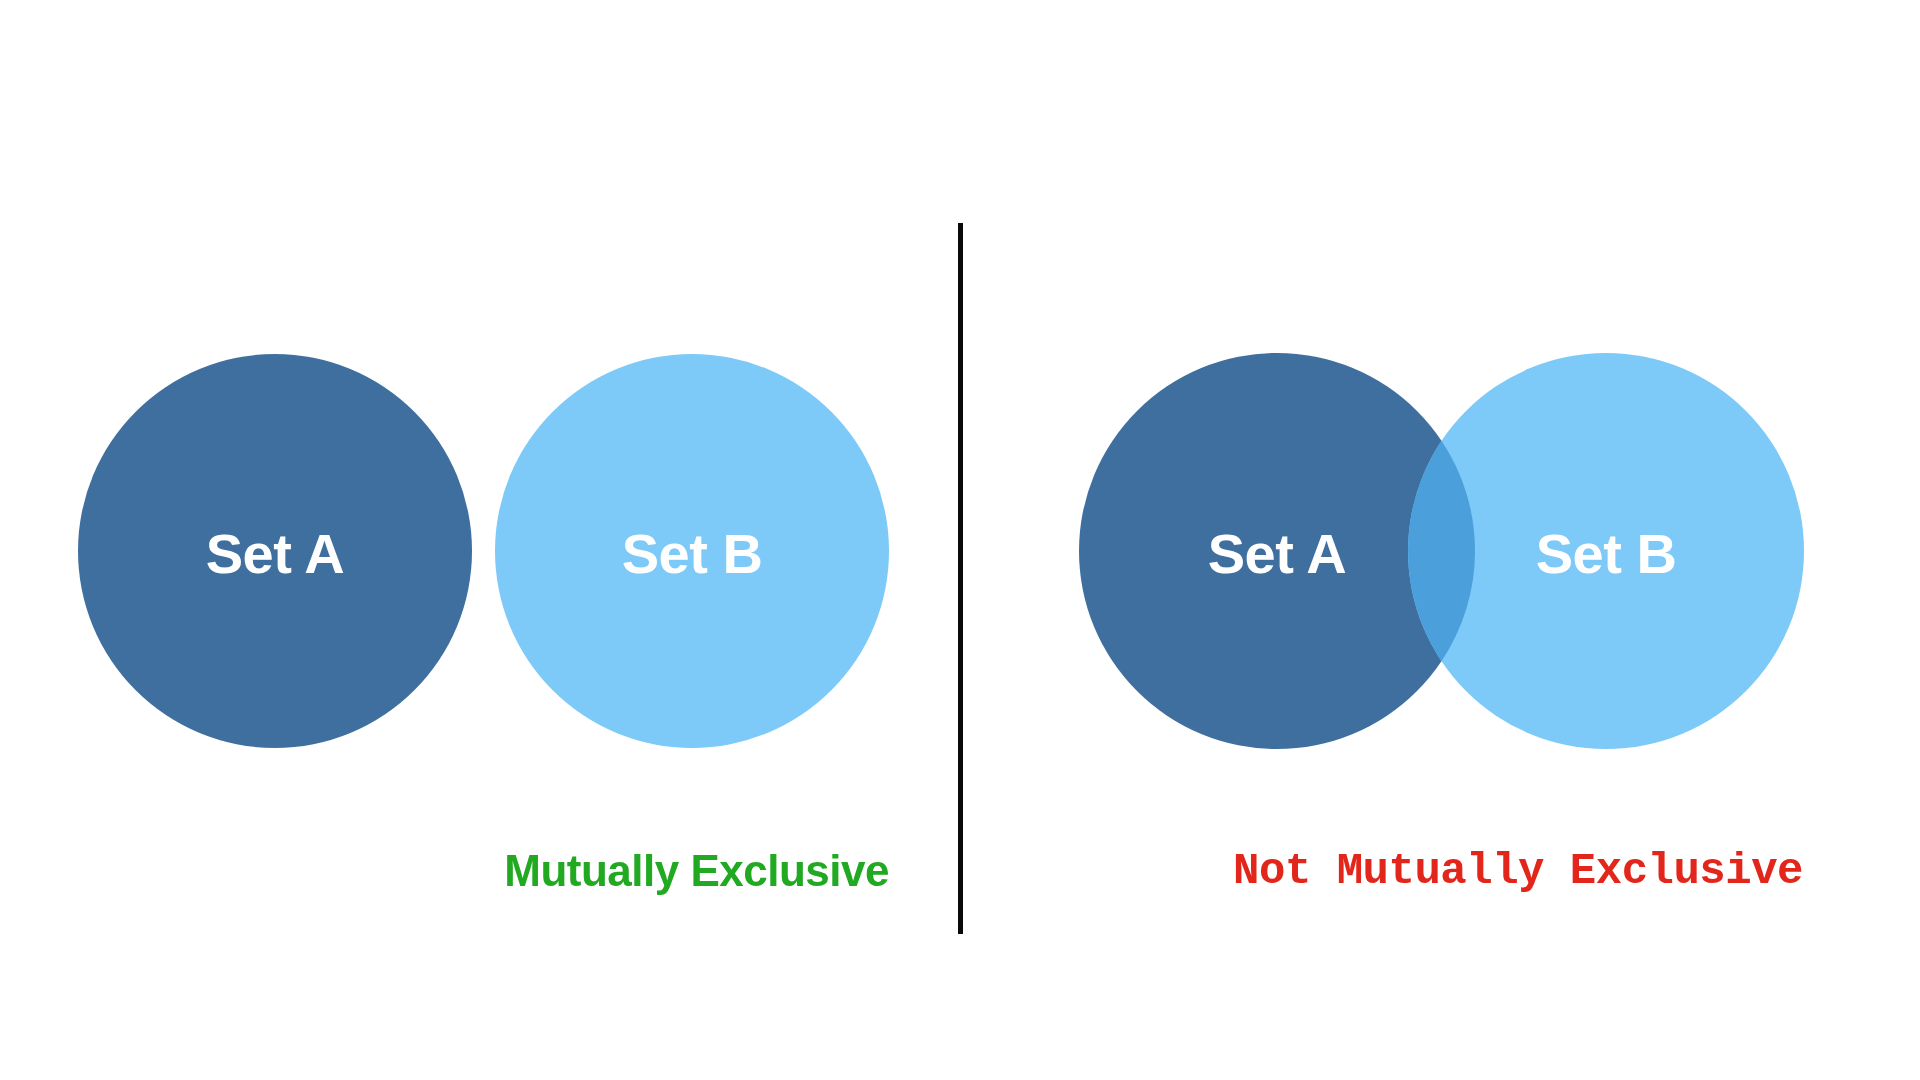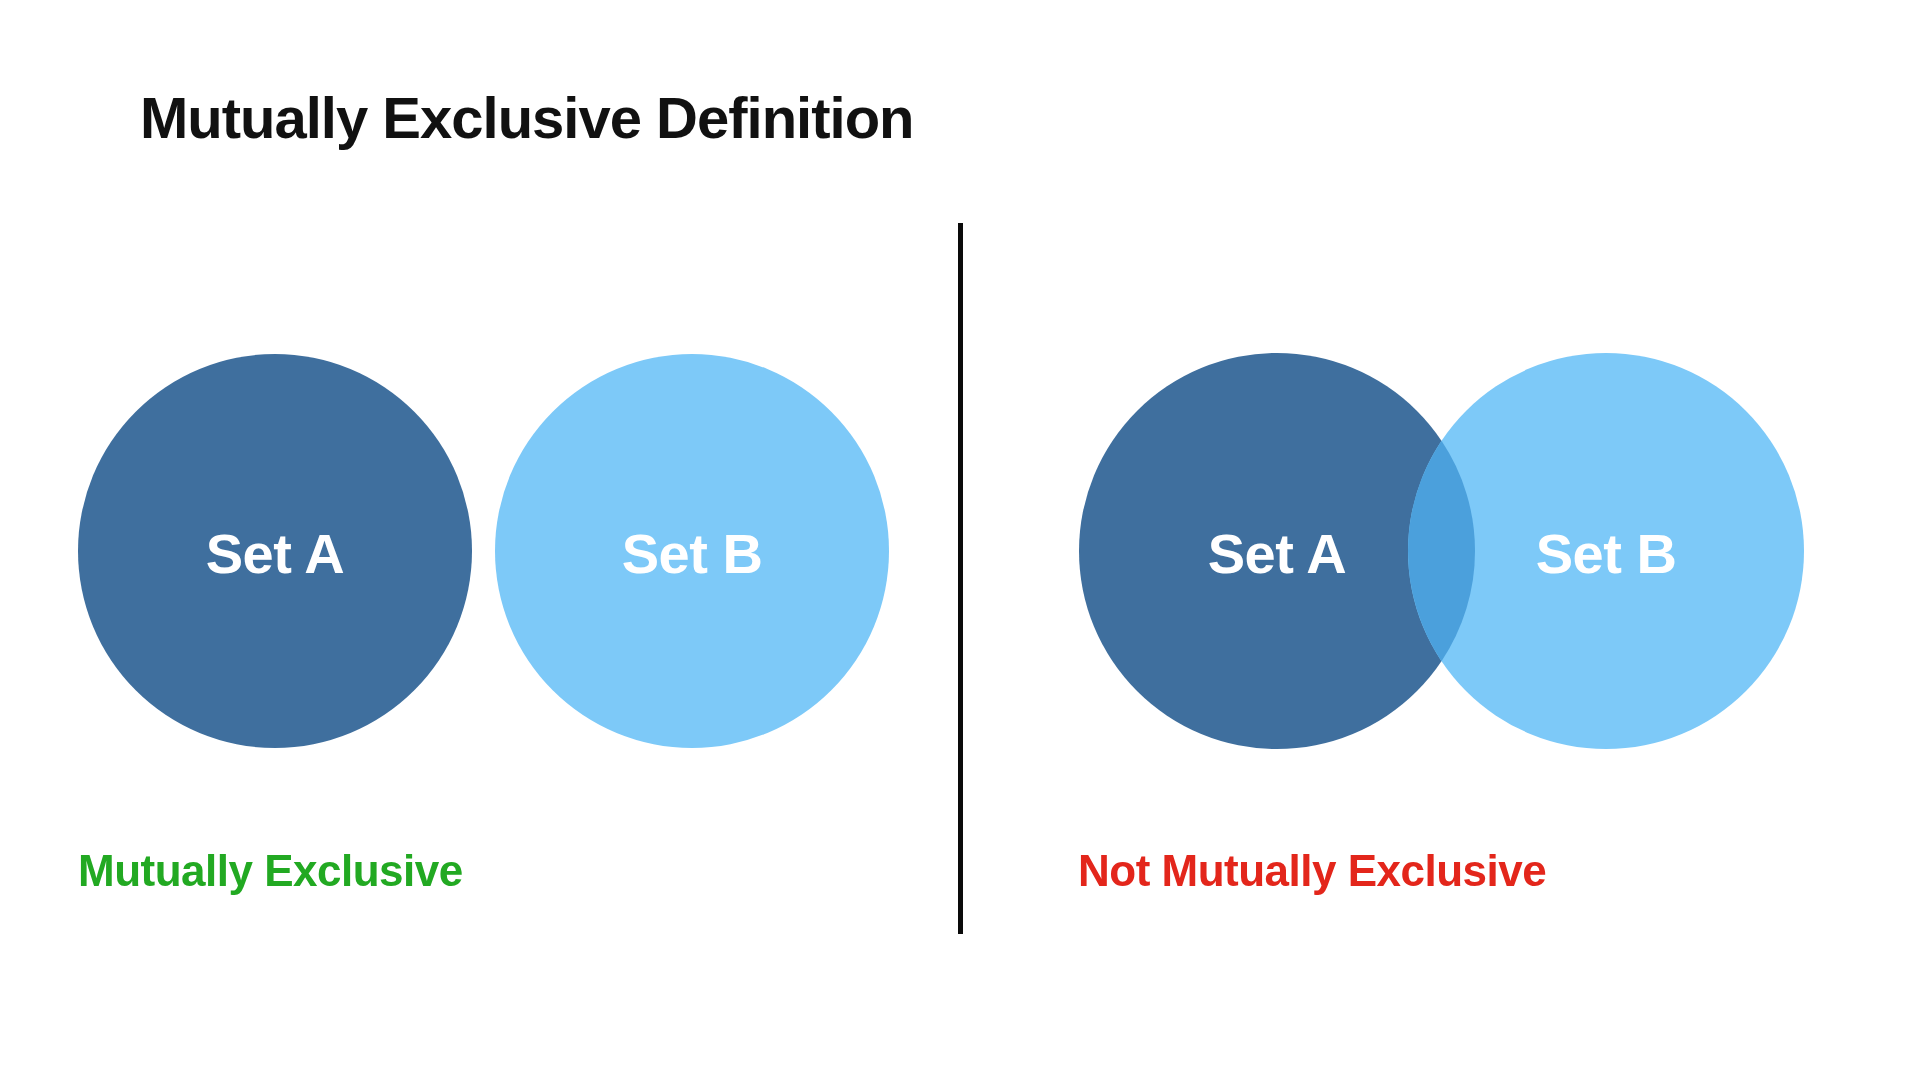--- a/index.html
+++ b/index.html
@@ -74,41 +74,41 @@
     height: 711px;
     background: var(--divider, #0a0a0a);
     z-index: 4;
   }
   .caption {
     position: absolute;
     top: 846px;
     font-size: 44px;
     font-weight: 700;
     letter-spacing: -0.5px;
-    text-align: left;
+    text-align: right;
     white-space: nowrap;
     z-index: 3;
   }
   .caption-left {
     left: 78px;
     width: 811px;
     color: var(--green, #22A922);
   }
   .caption-right {
     left: 1078px;
     width: 725px;
     color: var(--red, #E3261B);
+    font-family: Liberation Mono, monospace;
   }
 </style>
 </head>
 <body>
 
 <div class="canvas">
 
-  <h1 class="page-title">Mutually Exclusive Definition</h1>
 
   <section>
     <div class="circle dark circle-a-left"></div>
     <div class="circle light circle-b-left"></div>
     <span class="set-label label-a-left">Set A</span>
     <span class="set-label label-b-left">Set B</span>
     <div class="caption caption-left">Mutually Exclusive</div>
   </section>
 
   <div class="divider"></div>

